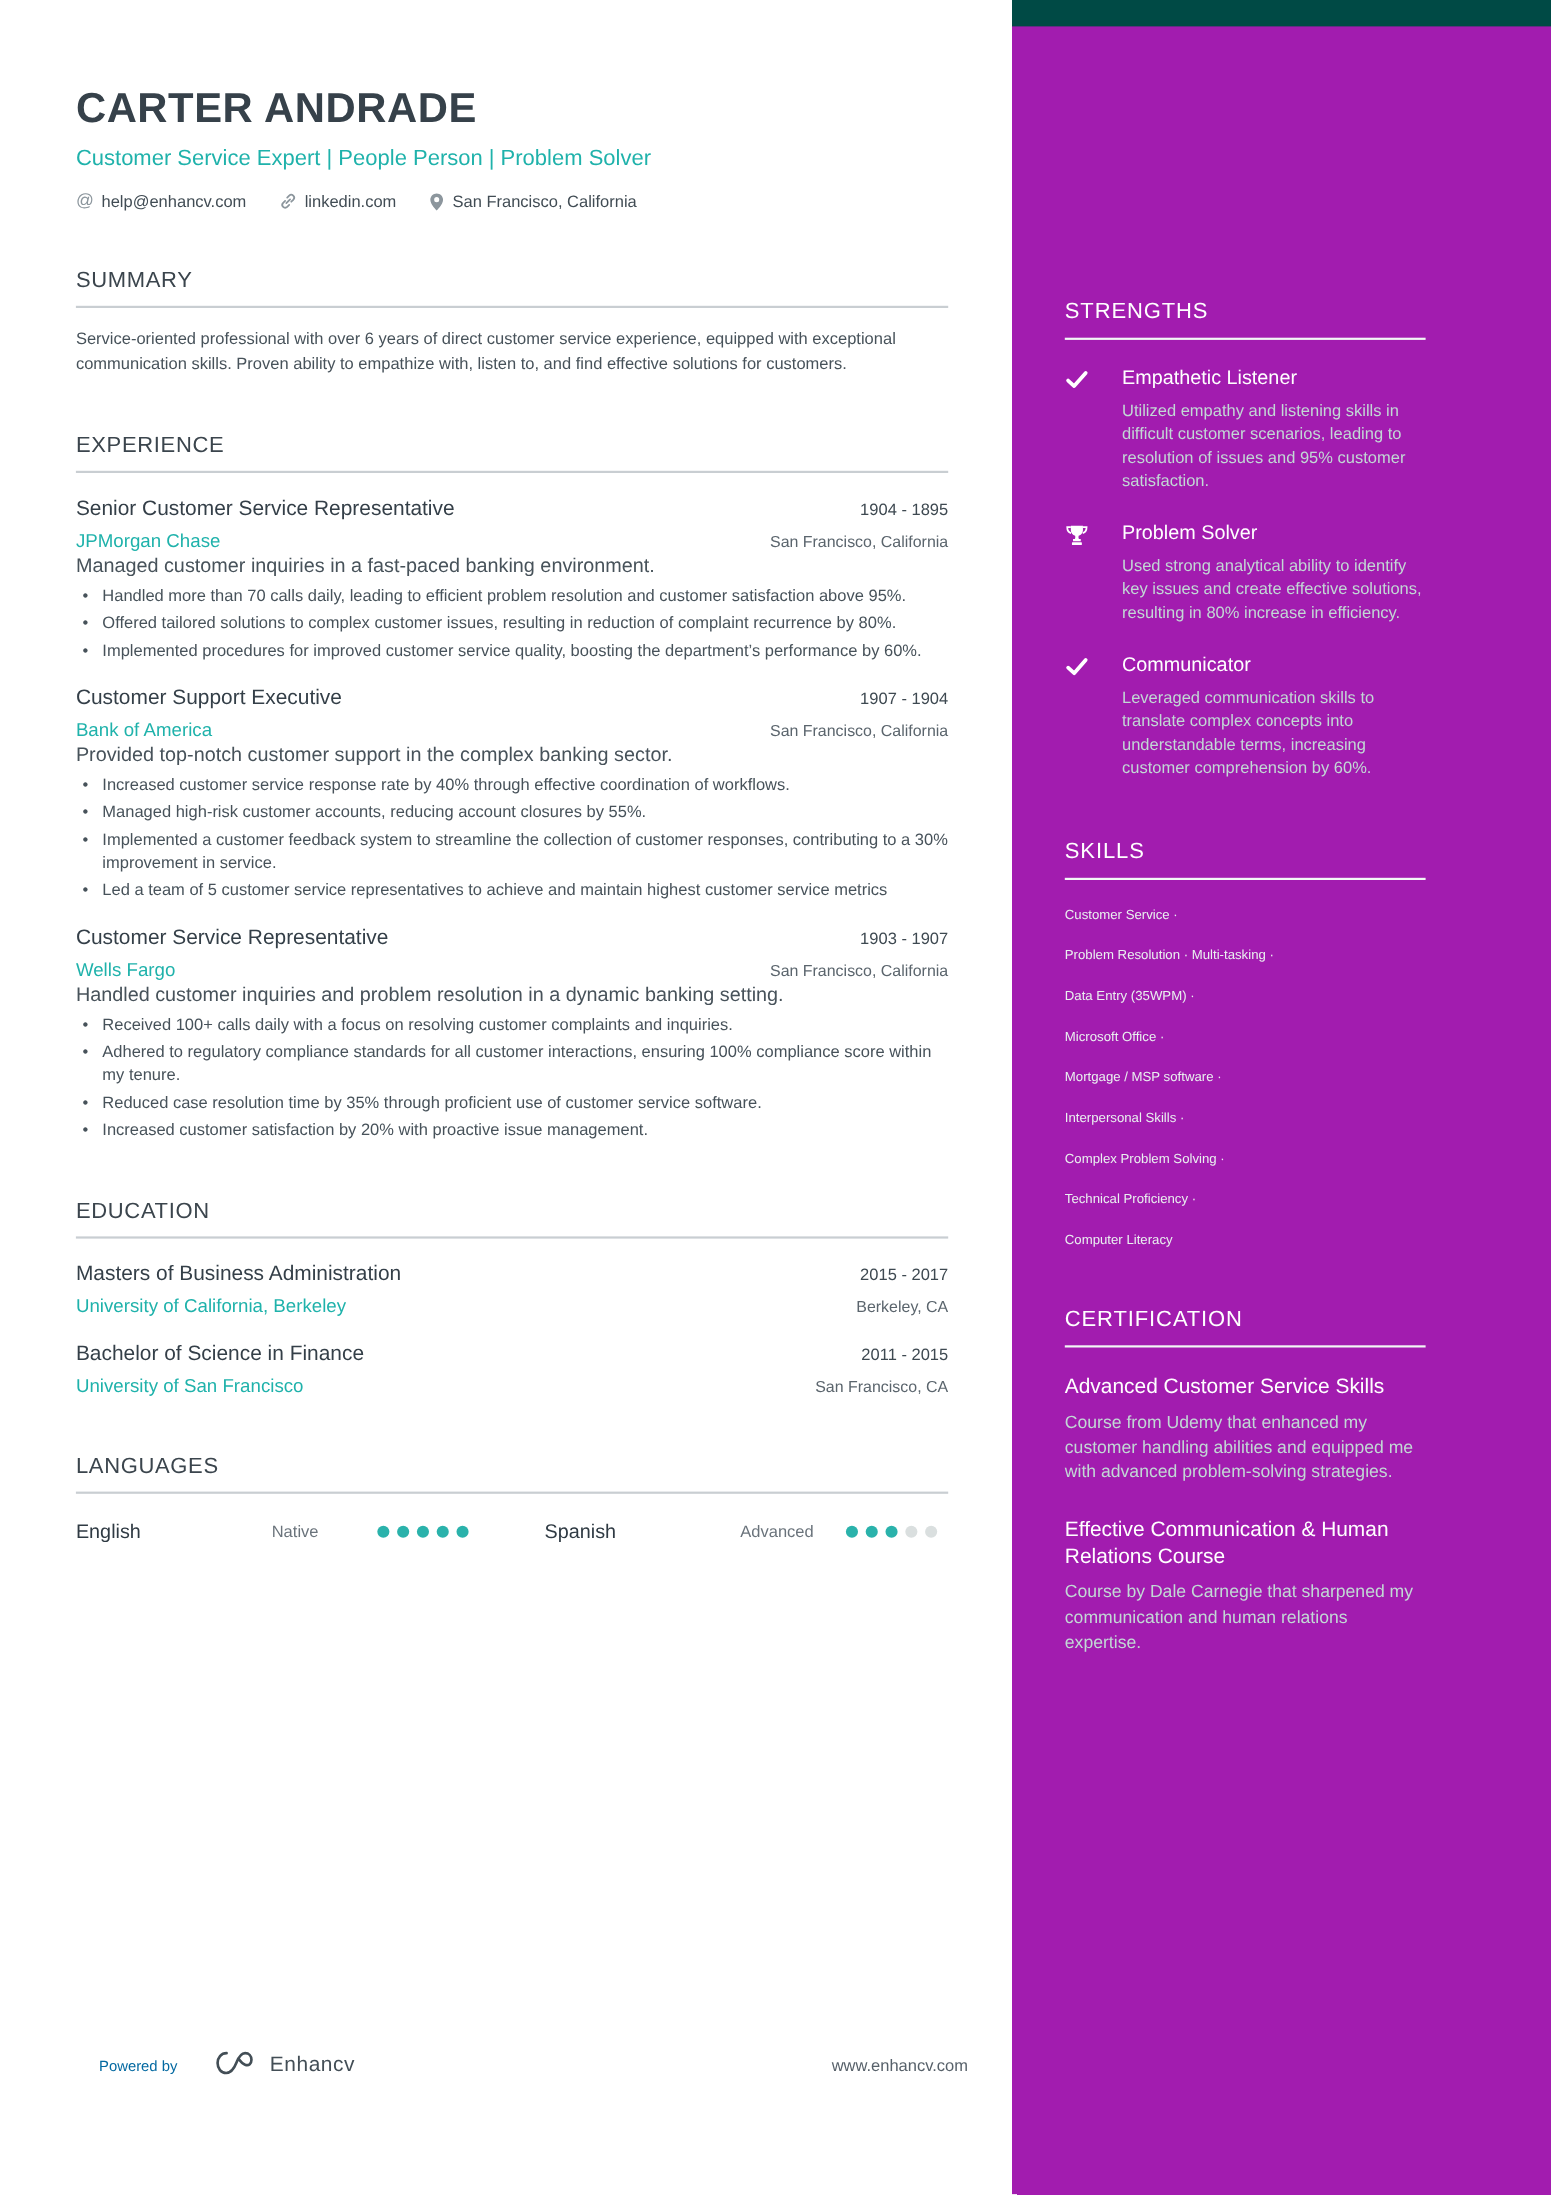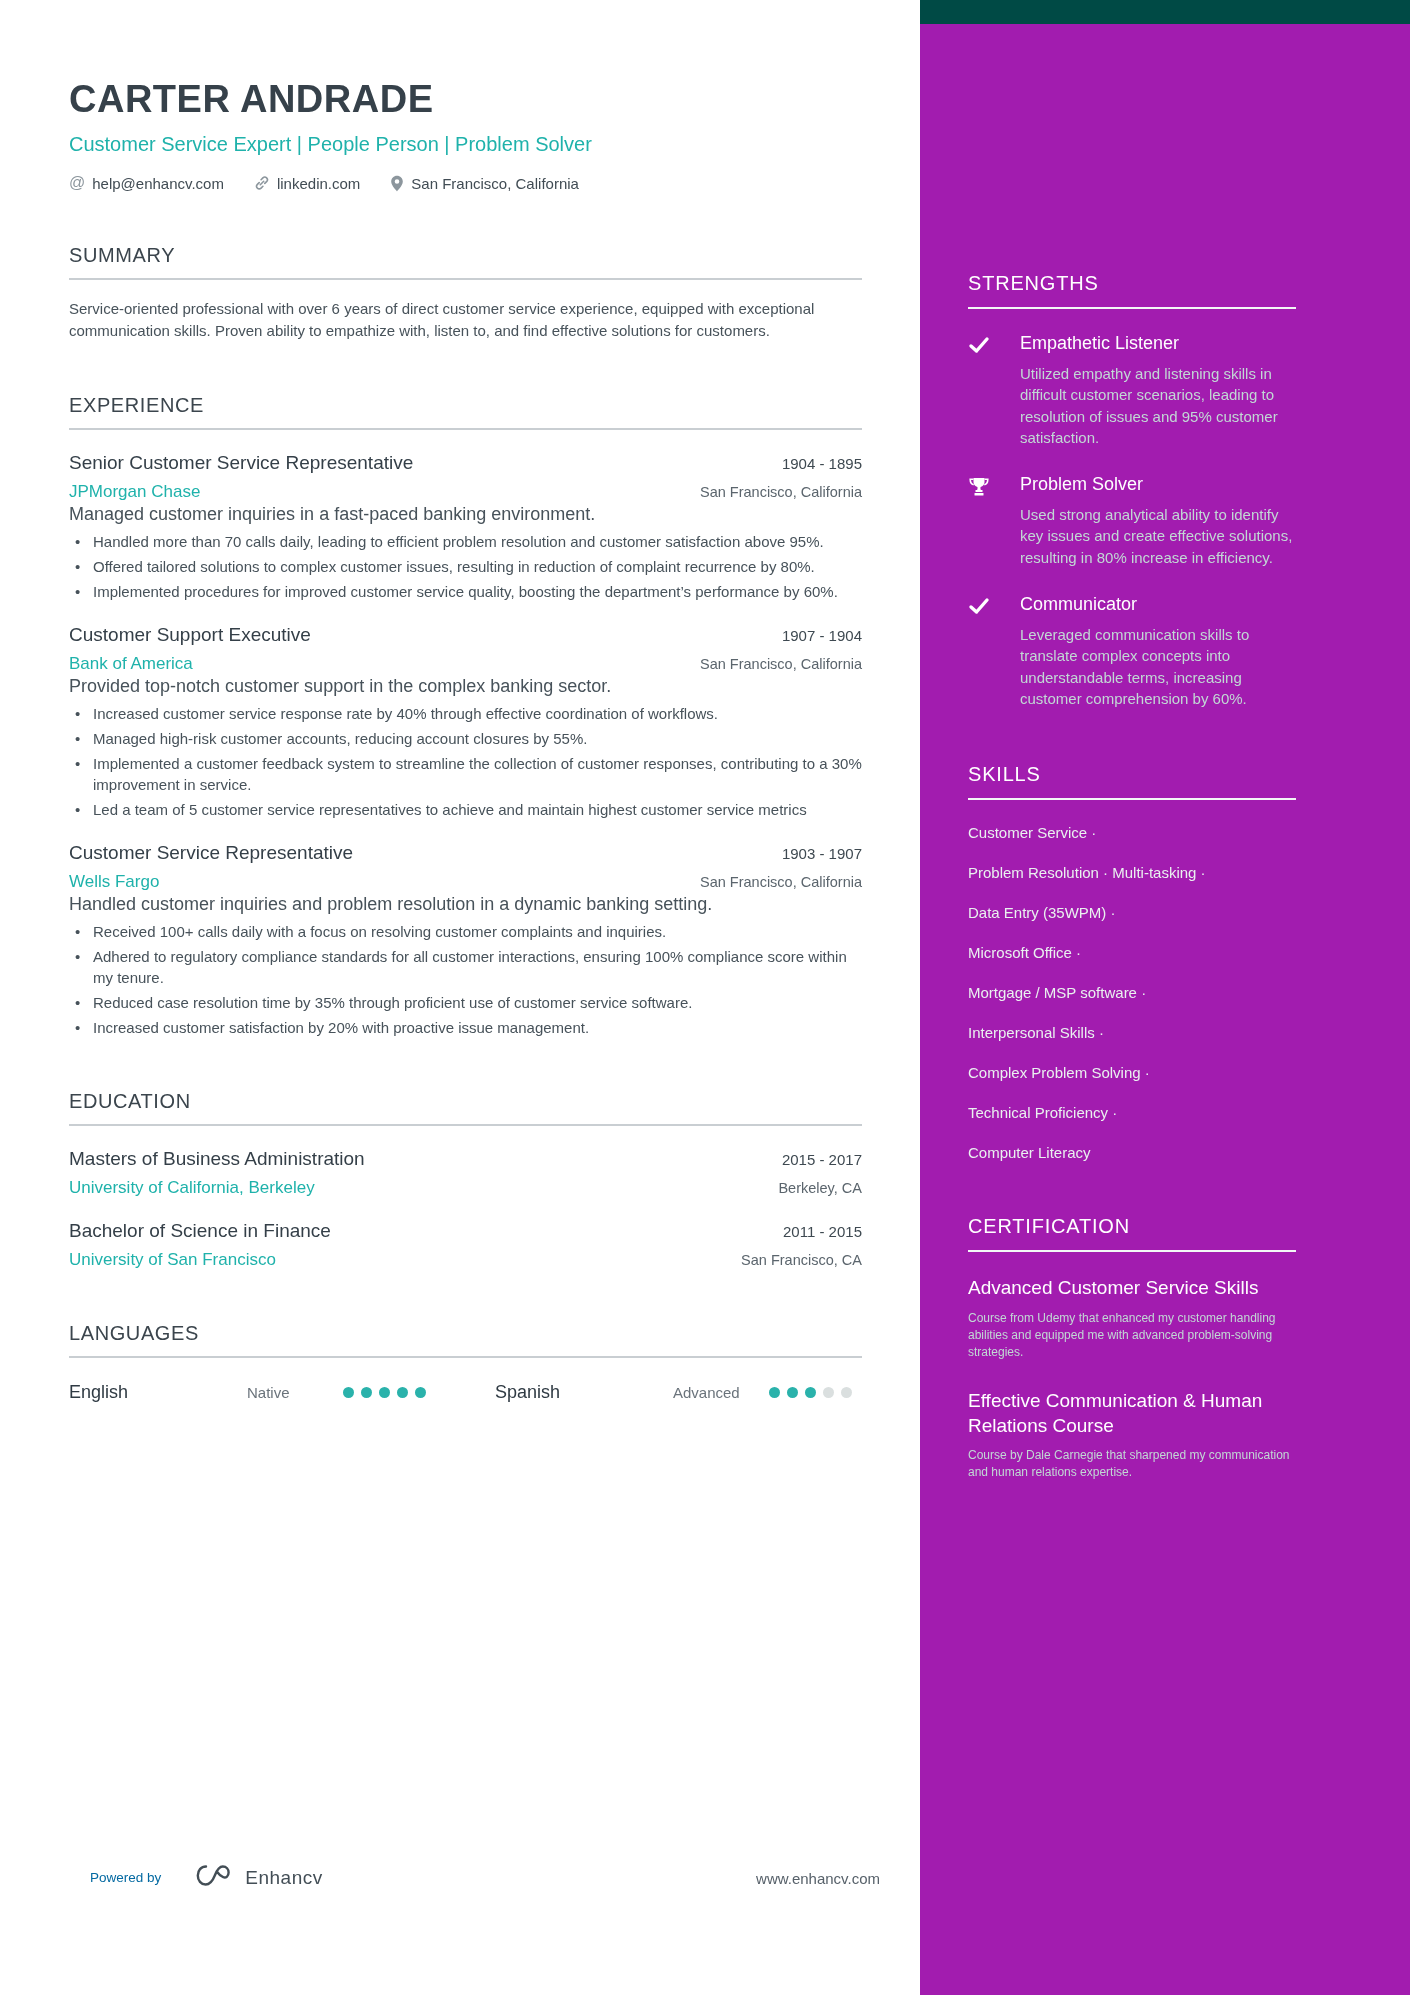--- a/index.html
+++ b/index.html
@@ -52,25 +52,25 @@
   .side-sec{margin-bottom:54px;}
   .side-h{font-size:20px;color:#ffffff;letter-spacing:.8px;}
   .side-div{border-bottom:2px solid #F2F7F6;margin-top:12px;margin-bottom:24px;}
 
   .strength{display:flex;margin-bottom:26px;}
   .s-icon{flex:0 0 24px;margin-right:28px;padding-top:2px;color:#fff;}
   .s-body{flex:1;}
   .s-title{font-size:18px;color:#ffffff;}
   .s-desc{font-size:15px;line-height:1.42;color:#C2D8D5;margin-top:9px;}
 
-  .skill-line{font-size:15px;color:#EAF1F0;margin-bottom:23px;}
+  .skill-line{font-size:12px;color:#EAF1F0;margin-bottom:23px;}
 
   .cert{margin-bottom:28px;}
   .cert-title{font-size:19px;color:#ffffff;line-height:1.3;}
-  .cert-desc{font-size:12px;line-height:1.42;color:#C2D8D5;margin-top:9px;}
+  .cert-desc{font-size:16px;line-height:1.42;color:#C2D8D5;margin-top:9px;}
 
   
   .footer-left{position:absolute;left:90px;top:1862px;display:flex;align-items:center;}
   .powered{font-size:13.5px;color:#0369a1;}
   .logo{margin-left:32px;margin-right:12px;}
   .brand{font-size:19px;color:#434E56;letter-spacing:.5px;}
   .footer-url{position:absolute;top:1870px;left:585px;width:295px;text-align:right;font-size:15px;color:#57616A;}
 </style>
 </head>
 <body>

